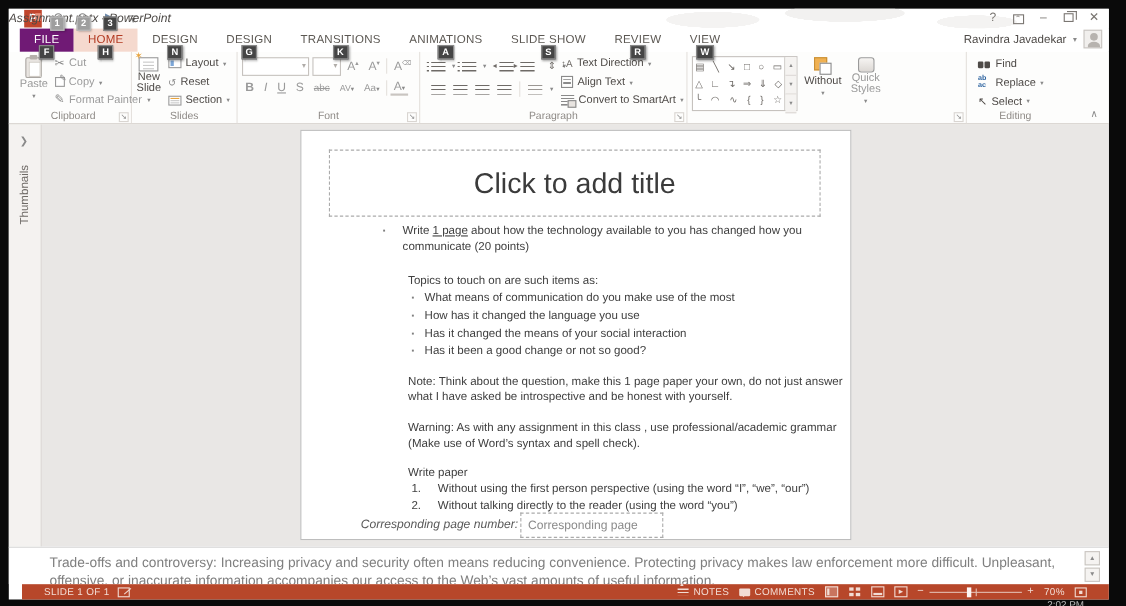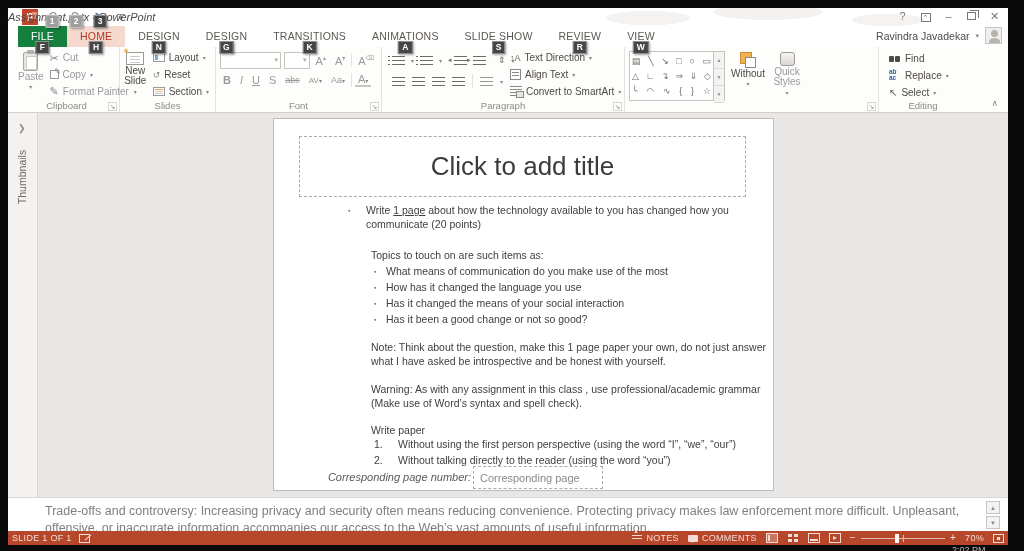--- a/index.html
+++ b/index.html
@@ -36,21 +36,21 @@
                 border:1px solid #7a7672; background:#fff; margin-top:4px; }
   .ic-restore::before { content:""; position:absolute; left:2px; top:-3px; width:8px; height:7px;
                 border:1px solid #7a7672; border-bottom:none; border-left:none; }
 
   
   .tabsrow { height:21px; flex:none; display:flex; position:relative; z-index:5; background:#fff;
              padding-left:10px; }
   .tab { position:relative; padding:0 13px; font-size:10.5px; letter-spacing:.2px; color:#5c5853;
          line-height:21px; }
   .tab .kt { left:50%; transform:translateX(-50%); bottom:-7px; top:auto; }
-  .tab.file { background:#15803d; color:#fff; }
+  .tab.file { background:#701a75; color:#fff; }
   .tab.active { background:#F5D9CE; color:#B23A22; }
   .userarea { position:absolute; right:6px; top:1px; display:flex; align-items:center; gap:6px; }
   .username { font-size:10.5px; color:#4e4a47; }
   .caret { font-size:7px; color:#8a8a8a; }
   .avatar { width:17px; height:17px; background:#f1efed; border:1px solid #c9c5c1;
             position:relative; overflow:hidden; }
   .avatar::before { content:""; position:absolute; left:5px; top:2px; width:7px; height:7px;
             border-radius:50%; background:#b7b3af; }
   .avatar::after { content:""; position:absolute; left:3px; bottom:-2px; width:11px; height:7px;
             border-radius:50% 50% 0 0; background:#b7b3af; }
@@ -162,21 +162,21 @@
   .notes { height:34px; flex:none; background:#fff; border-top:1px solid #D8D8D8; position:relative;
            overflow:hidden; }
   .notes .ntext { position:absolute; left:37px; top:5px; width:925px; font-size:12.5px;
                   color:#7F7F7F; line-height:17px; }
   .nscroll { position:absolute; right:8px; top:3px; display:flex; flex-direction:column; gap:2px; z-index:3; }
   .nscroll span { width:14px; height:13px; border:1px solid #c9c5c1; background:#f5f3f1; color:#8a8a8a;
                   font-size:6px; text-align:center; line-height:12px; }
 
   
   .statusbar { height:14px; flex:none; background:#B7472A; display:flex; align-items:center;
-               padding:0 4px; gap:7px; color:#F2DCD4; font-size:9px; letter-spacing:.3px; }
+               padding:0 20px; gap:7px; color:#F2DCD4; font-size:9px; letter-spacing:.3px;margin-left:12px; }
   .ic-proof { width:11px; height:9px; border:1px solid #f2dcd4; position:relative; }
   .ic-proof::after { content:""; position:absolute; right:-3px; top:2px; width:8px; height:1px;
                      background:#f2dcd4; transform:rotate(-40deg); }
   .sright { margin-left:auto; display:flex; align-items:center; gap:9px; }
   .sbtn2 { display:flex; align-items:center; gap:4px; }
   .ic-notes { width:10px; height:6px; background:repeating-linear-gradient(to bottom,#f2dcd4 0 1px,transparent 1px 3px); position:relative; }
   .ic-notes::before { content:"▴"; position:absolute; top:-8px; left:2px; font-size:6px; color:#f2dcd4; }
   .ic-comment { width:10px; height:7px; background:#f2dcd4; border-radius:1px; position:relative; }
   .ic-comment::after { content:""; position:absolute; left:2px; bottom:-3px; border:2px solid transparent;
                        border-top:3px solid #f2dcd4; }

